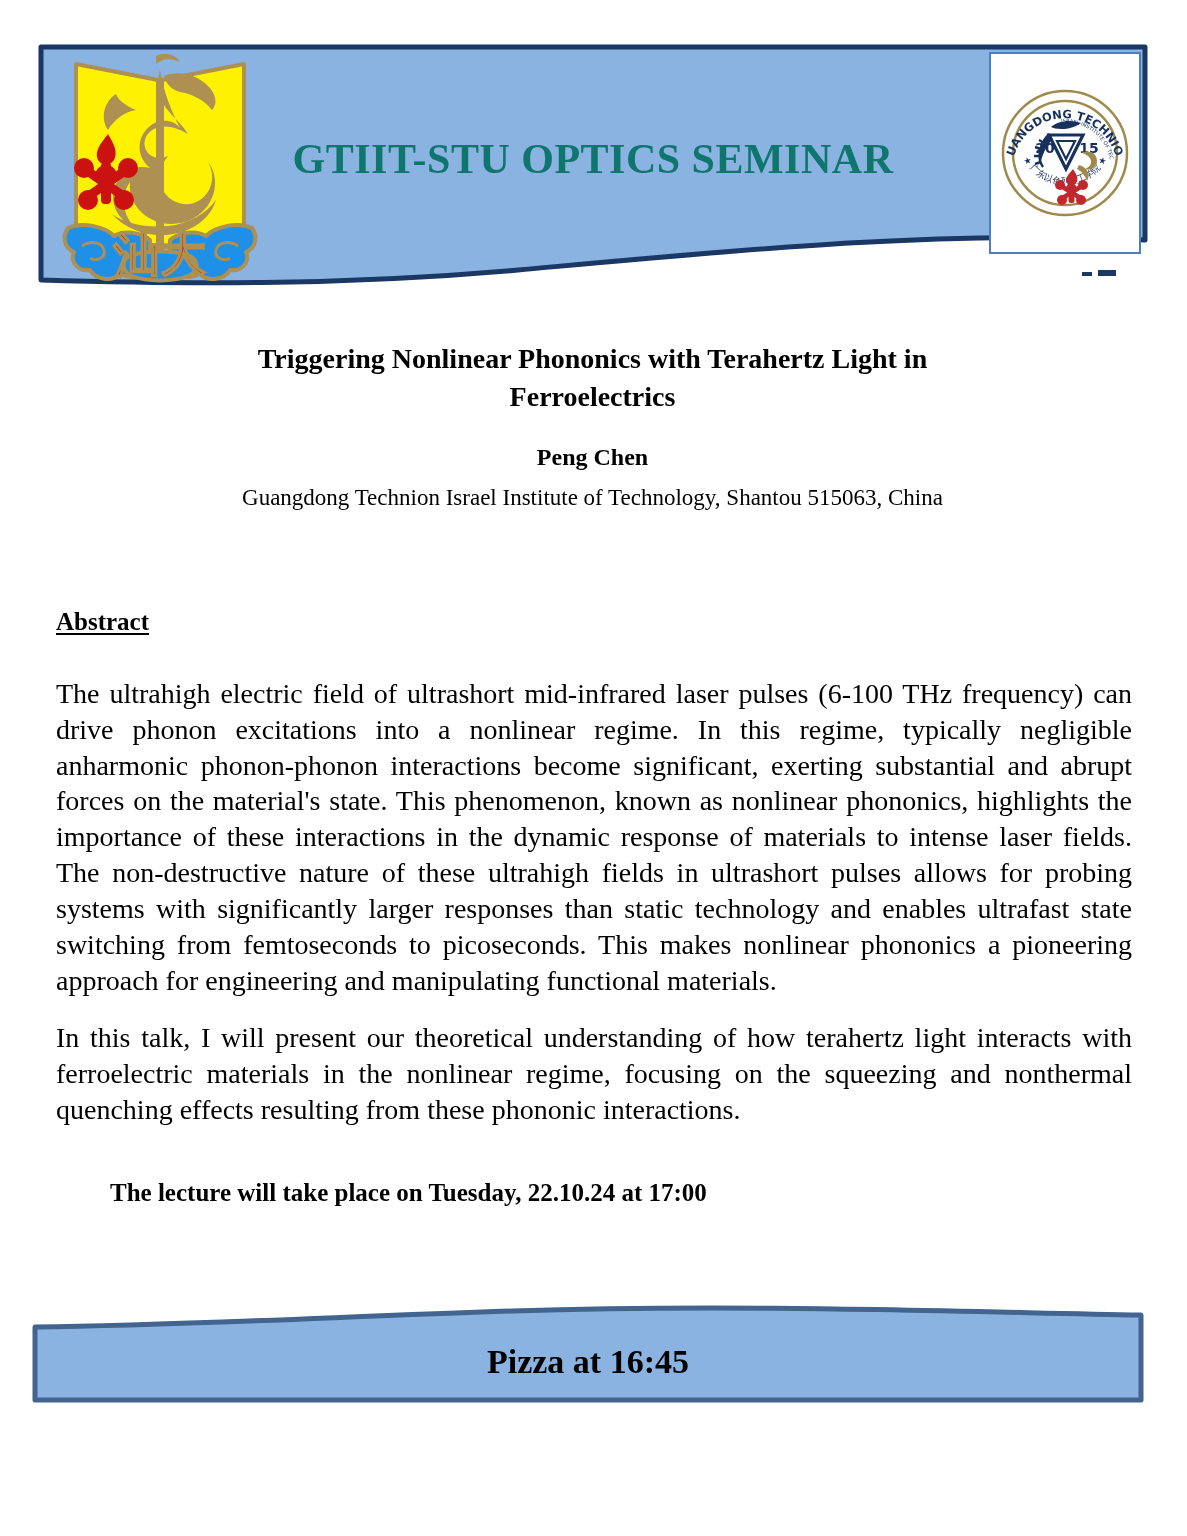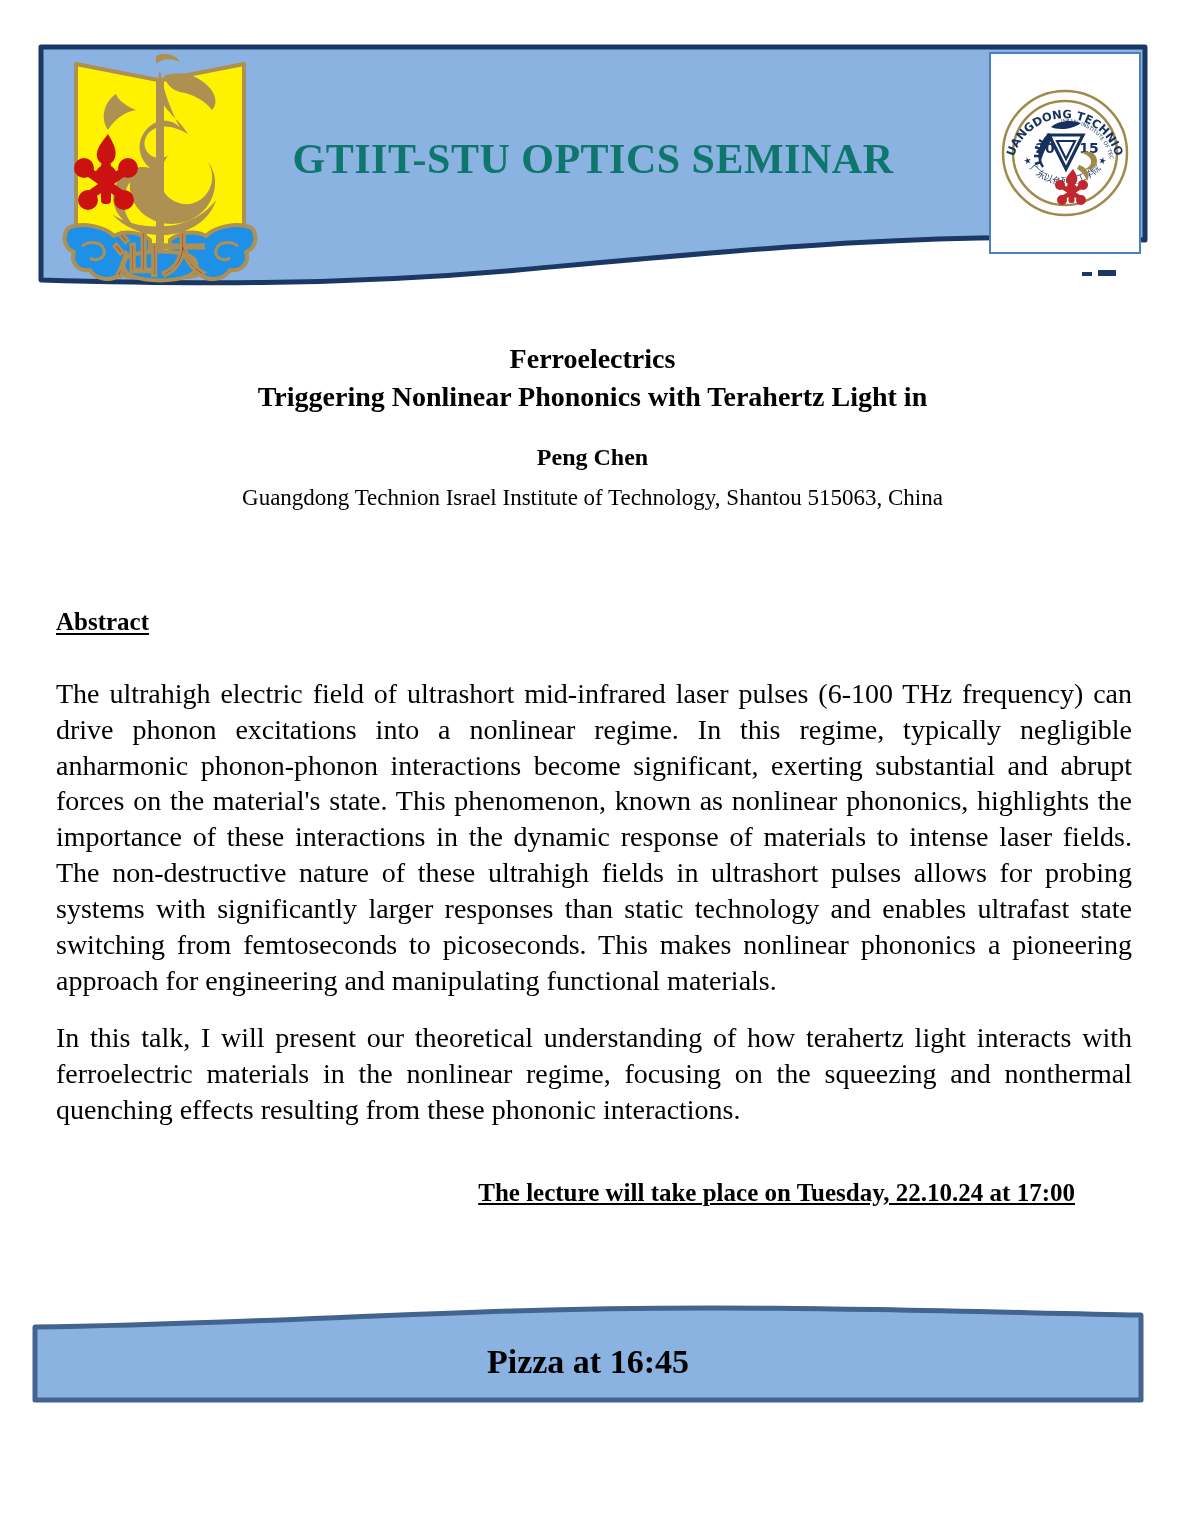--- a/index.html
+++ b/index.html
@@ -155,25 +155,24 @@
     margin: 0 0 22px 0;
   }
   #abstract-body p:last-child { margin-bottom: 16px; }
 
   
   #lecture-details {
     position: absolute;
     left: 110px;
     top: 1176px;
     width: 965px;
-    text-align: right;
+    text-align: left;
     font-weight: bold;
     font-size: 25px;
     line-height: 1.35;
-    text-decoration: underline;
   }
 
   
   #pizza-banner {
     position: absolute;
     left: 32px;
     top: 1305px;
     width: 1112px;
     height: 100px;
   }
@@ -295,22 +294,22 @@
         <path d="M 87 103 L 66 116" stroke="#C0282D" stroke-width="4.5" stroke-linecap="round"></path>
       </g>
     </svg>
   </div>
 </div>
 
 <div id="banner-artifact-a"></div>
 <div id="banner-artifact-b"></div>
 
 <div id="talk-title">
+  <div>Triggering Nonlinear Phononics with Terahertz Light in</div>
   <div>Ferroelectrics</div>
-  <div>Triggering Nonlinear Phononics with Terahertz Light in</div>
 </div>
 
 <div id="speaker-name">Peng Chen</div>
 
 <div id="affiliations">
   <div>Guangdong Technion Israel Institute of Technology, Shantou 515063, China</div>
 </div>
 
 <div id="abstract-heading">Abstract</div>
 

